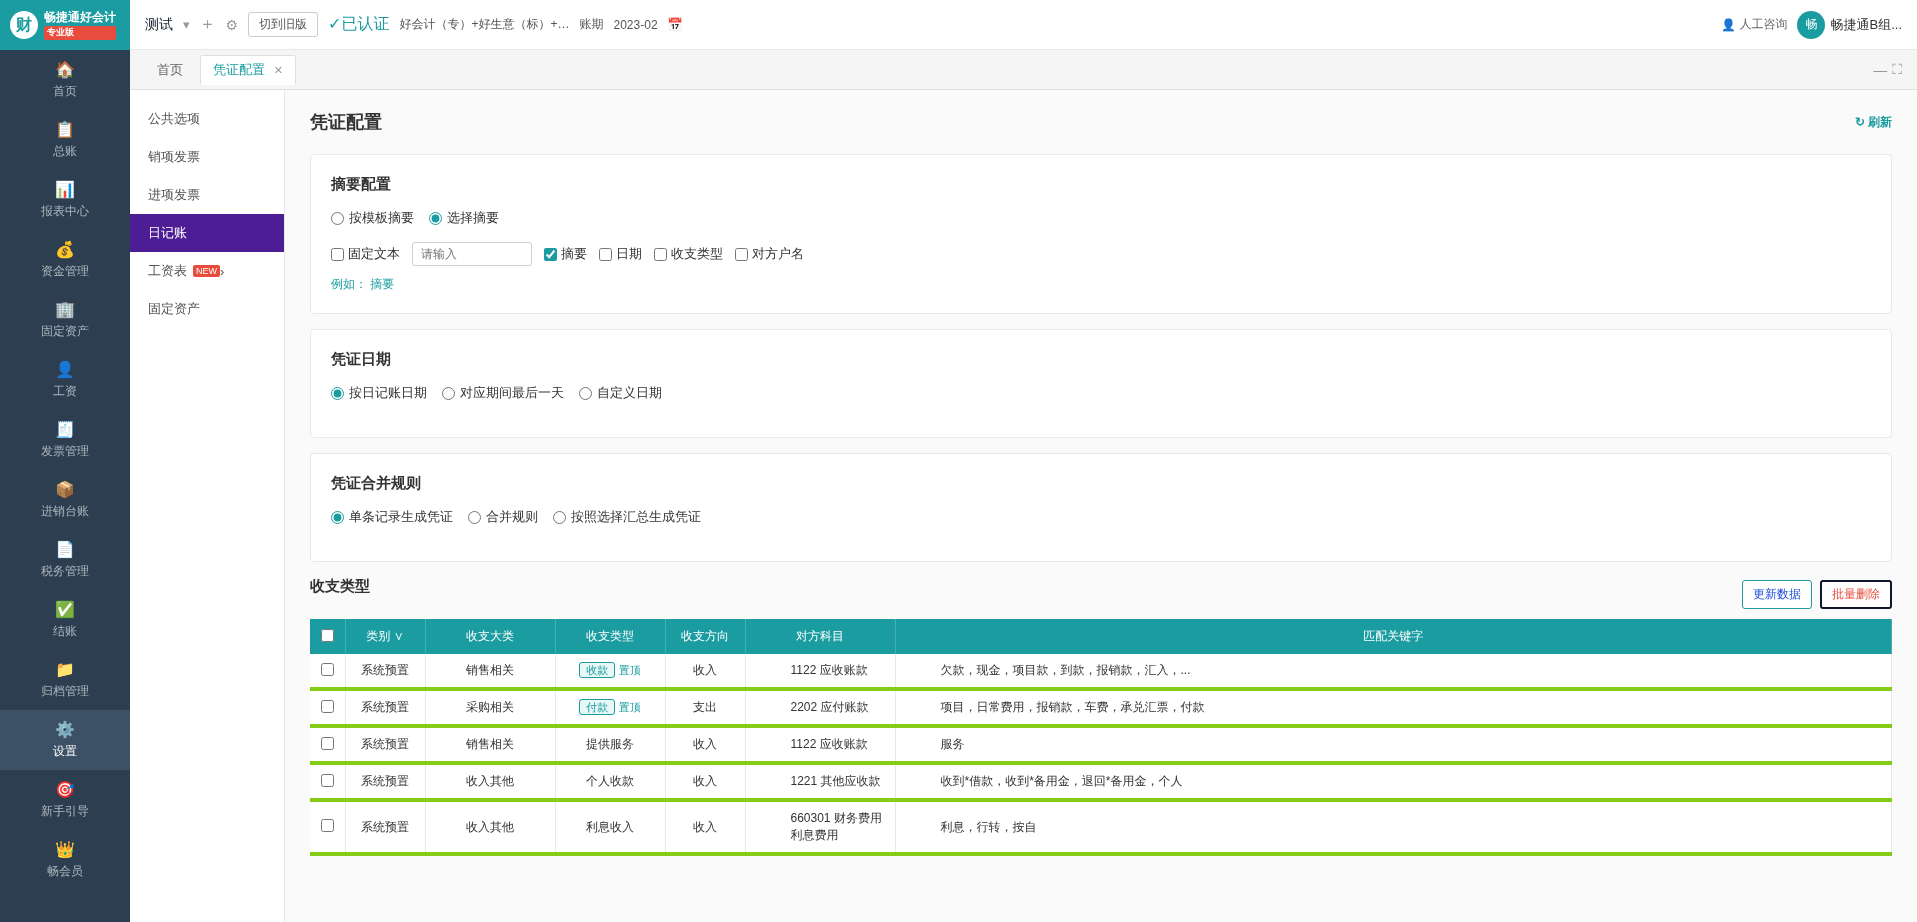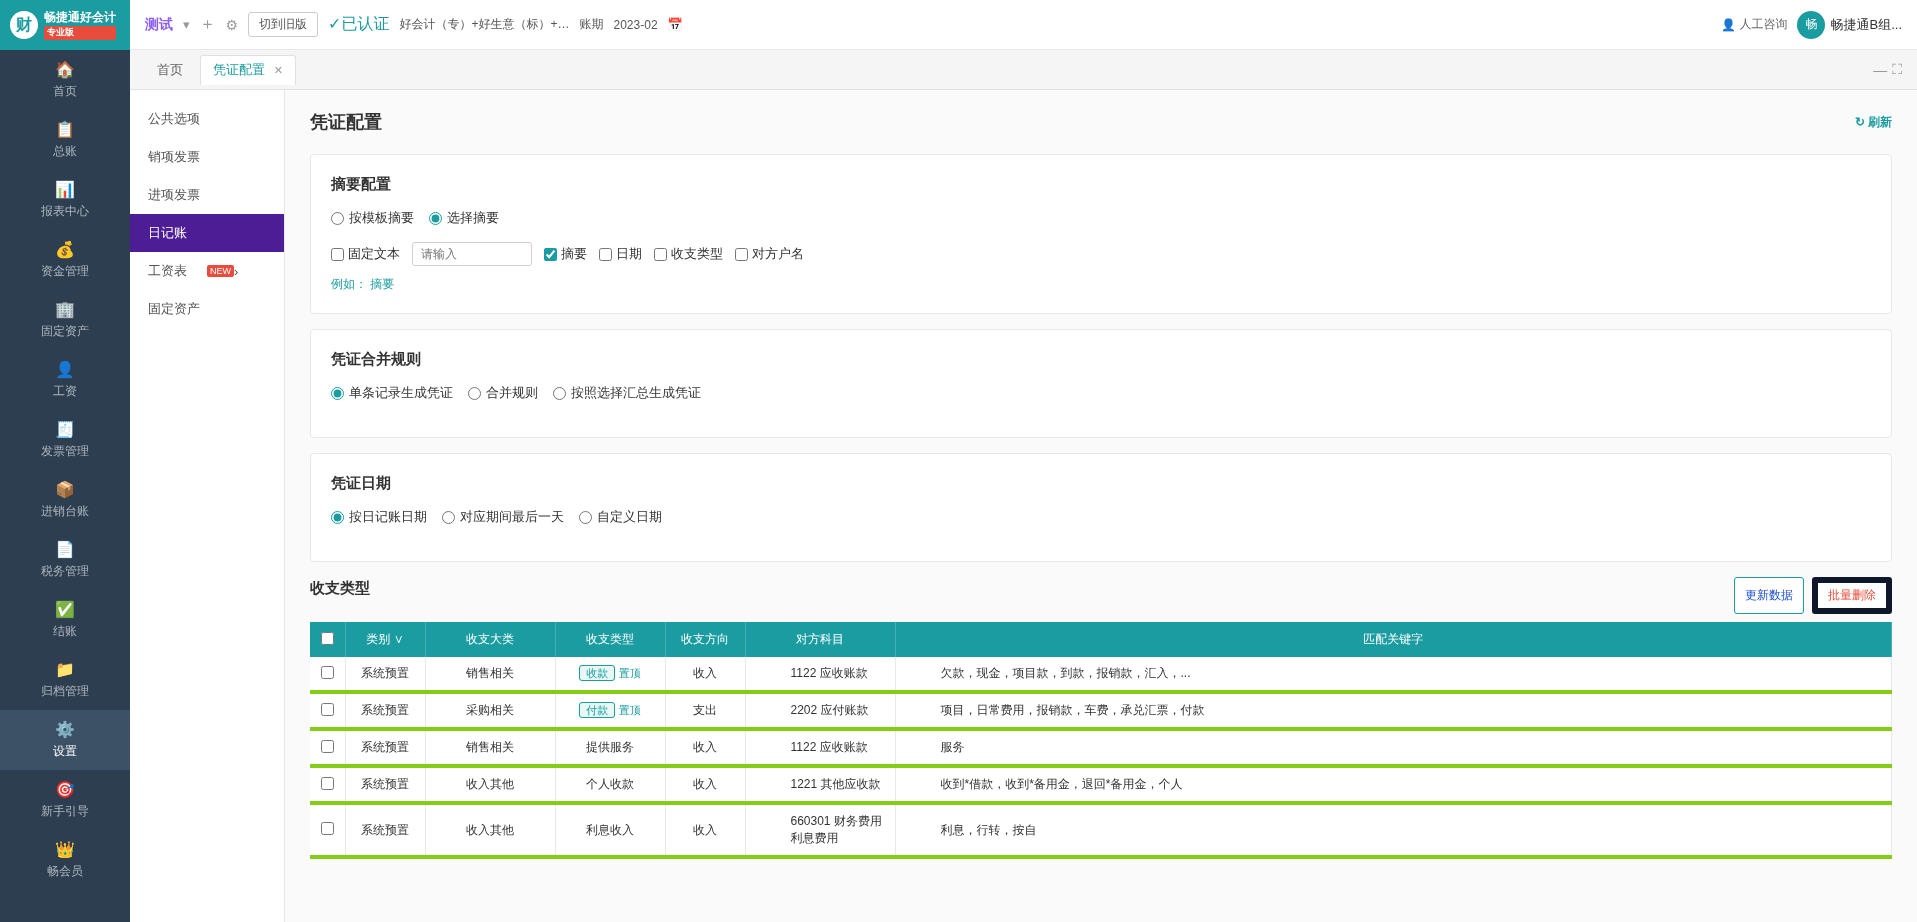--- a/index.html
+++ b/index.html
@@ -13,21 +13,21 @@
     .sidebar-logo .logo-badge { font-size: 9px; background: #e74c3c; color: #fff; padding: 1px 3px; border-radius: 2px; display: block; }
     .sidebar-item { display: flex; flex-direction: column; align-items: center; padding: 10px 5px; cursor: pointer; color: #adb5bd; font-size: 12px; gap: 4px; }
     .sidebar-item.active { background: #3d5166; color: #fff; }
     .sidebar-item .si-icon { font-size: 16px; }
 
     
     .main { flex: 1; display: flex; flex-direction: column; overflow: hidden; }
 
     
     .topbar { height: 50px; background: #fff; display: flex; align-items: center; padding: 0 15px; gap: 10px; border-bottom: 1px solid #e8e8e8; flex-shrink: 0; }
-    .topbar-title { font-size: 14px; color: #8b5cf6; font-weight: bold; }
+    .topbar-title { font-size: 14px; color: #0f172a; }
     .topbar-arrow { color: #999; }
     .topbar-plus { color: #999; cursor: pointer; font-size: 16px; }
     .topbar-gear { color: #999; cursor: pointer; font-size: 14px; }
     .topbar-btn-old { border: 1px solid #ccc; background: #fff; padding: 3px 10px; border-radius: 3px; color: #555; cursor: pointer; font-size: 12px; }
     .topbar-tag-cert { color: #1a9ca0; font-size: 16px; }
     .topbar-tag-good { color: #555; font-size: 12px; }
     .topbar-period { color: #555; font-size: 12px; }
     .topbar-spacer { flex: 1; }
     .topbar-right { display: flex; align-items: center; gap: 10px; }
     .topbar-help { color: #666; font-size: 12px; display: flex; align-items: center; gap: 3px; cursor: pointer; }
@@ -41,21 +41,21 @@
     .tab-close { margin-left: 5px; color: #999; cursor: pointer; font-size: 11px; }
     .tab-action-btn { background: none; border: none; color: #999; cursor: pointer; font-size: 14px; }
 
     
     .content-area { display: flex; flex: 1; overflow: hidden; }
 
     
     .left-nav { width: 155px; background: #fff; border-right: 1px solid #e8e8e8; padding: 10px 0; flex-shrink: 0; }
     .left-nav-item { padding: 10px 18px; font-size: 13px; color: #555; cursor: pointer; display: flex; align-items: center; justify-content: flex-start; }
     .left-nav-item.active { background: #4c1d95; color: #fff; }
-    .left-nav-item .badge-new { background: #e74c3c; color: #fff; font-size: 9px; padding: 1px 3px; border-radius: 2px; margin-left: 20px; }
+    .left-nav-item .badge-new { background: #e74c3c; color: #fff; font-size: 9px; padding: 1px 3px; border-radius: 2px; margin-left: 6px; }
 
     
     .right-panel { flex: 1; overflow-y: auto; padding: 20px 25px; background: #fafafa; }
 
     
     .page-title { font-size: 18px; color: #333; font-weight: bold; margin-bottom: 20px; display: flex; align-items: center; justify-content: space-between; }
     .refresh-btn { font-size: 12px; color: #1a9ca0; cursor: pointer; display: flex; align-items: center; gap: 3px; }
 
     
     .section { background: #fff; border: 1px solid #e8e8e8; border-radius: 4px; padding: 20px; margin-bottom: 15px; }
@@ -73,21 +73,21 @@
     .text-input { border: 1px solid #d0d0d0; border-radius: 3px; padding: 4px 8px; font-size: 12px; color: #999; width: 120px; }
 
     
     .example-text { color: #1a9ca0; font-size: 12px; margin-top: 10px; }
 
     
     .table-section { margin-top: 15px; }
     .table-header-row { display: flex; align-items: center; justify-content: space-between; margin-bottom: 8px; }
     .table-action-btns { display: flex; gap: 8px; }
     .btn-update { border: 1px solid #1a9ca0; background: #fff; color: #1d4ed8; padding: 4px 10px; border-radius: 3px; font-size: 12px; cursor: pointer; }
-    .btn-delete { border: 6px solid #0f172a; background: #fff; color: #e74c3c; padding: 4px 10px; border-radius: 3px; font-size: 12px; cursor: pointer; }
+    .btn-delete { border: 2px solid #0f172a; background: #fff; color: #e74c3c; padding: 4px 10px; border-radius: 3px; font-size: 12px; cursor: pointer; }
 
     
     .data-table { width: 100%; border-collapse: collapse; font-size: 12px; }
     .data-table thead tr { background: #1a9ca0; color: #fff; }
     .data-table thead th { padding: 9px 8px; text-align: center; border-right: 1px solid rgba(255,255,255,0.2); font-weight: normal; }
     .data-table tbody tr { background: #fff; border-bottom: 4px solid #84cc16; }
     .data-table tbody td { padding: 8px 8px; text-align: center; border-right: 1px solid #e8e8e8; }
     .data-table tbody td.align-left { text-align: left; padding-left: 45px; }
 
     .tag-override { background: #e8f8f5; color: #1a9ca0; border: 1px solid #1a9ca0; border-radius: 3px; padding: 1px 6px; font-size: 11px; cursor: pointer; }
@@ -276,51 +276,51 @@
             <span>对方户名</span>
           </label>
         </div>
         <div class="example-text">
           <span>例如：</span>
           <span>摘要</span>
         </div>
       </div>
 
       <div class="section">
+        <div class="section-title">凭证日期</div>
+        <div class="radio-group">
+          <label class="radio-item">
+            <input type="radio" name="date" checked="" style="">
+            <span>按日记账日期</span>
+          </label>
+          <label class="radio-item">
+            <input type="radio" name="date" style="">
+            <span>对应期间最后一天</span>
+          </label>
+          <label class="radio-item">
+            <input type="radio" name="date" style="">
+            <span>自定义日期</span>
+          </label>
+        </div>
+      </div>
+
+      <div class="section">
         <div class="section-title">凭证合并规则</div>
         <div class="radio-group">
           <label class="radio-item">
             <input type="radio" name="merge" checked="" style="">
             <span>单条记录生成凭证</span>
           </label>
           <label class="radio-item">
             <input type="radio" name="merge" style="">
             <span>合并规则</span>
           </label>
           <label class="radio-item">
             <input type="radio" name="merge" style="">
             <span>按照选择汇总生成凭证</span>
-          </label>
-        </div>
-      </div>
-
-      <div class="section">
-        <div class="section-title">凭证日期</div>
-        <div class="radio-group">
-          <label class="radio-item">
-            <input type="radio" name="date" checked="" style="">
-            <span>按日记账日期</span>
-          </label>
-          <label class="radio-item">
-            <input type="radio" name="date" style="">
-            <span>对应期间最后一天</span>
-          </label>
-          <label class="radio-item">
-            <input type="radio" name="date" style="">
-            <span>自定义日期</span>
           </label>
         </div>
       </div>
 
       <div class="table-section">
         <div class="table-header-row">
           <span class="section-title">收支类型</span>
           <div class="table-action-btns">
             <button class="btn-update">更新数据</button>
             <button class="btn-delete">批量删除</button>

